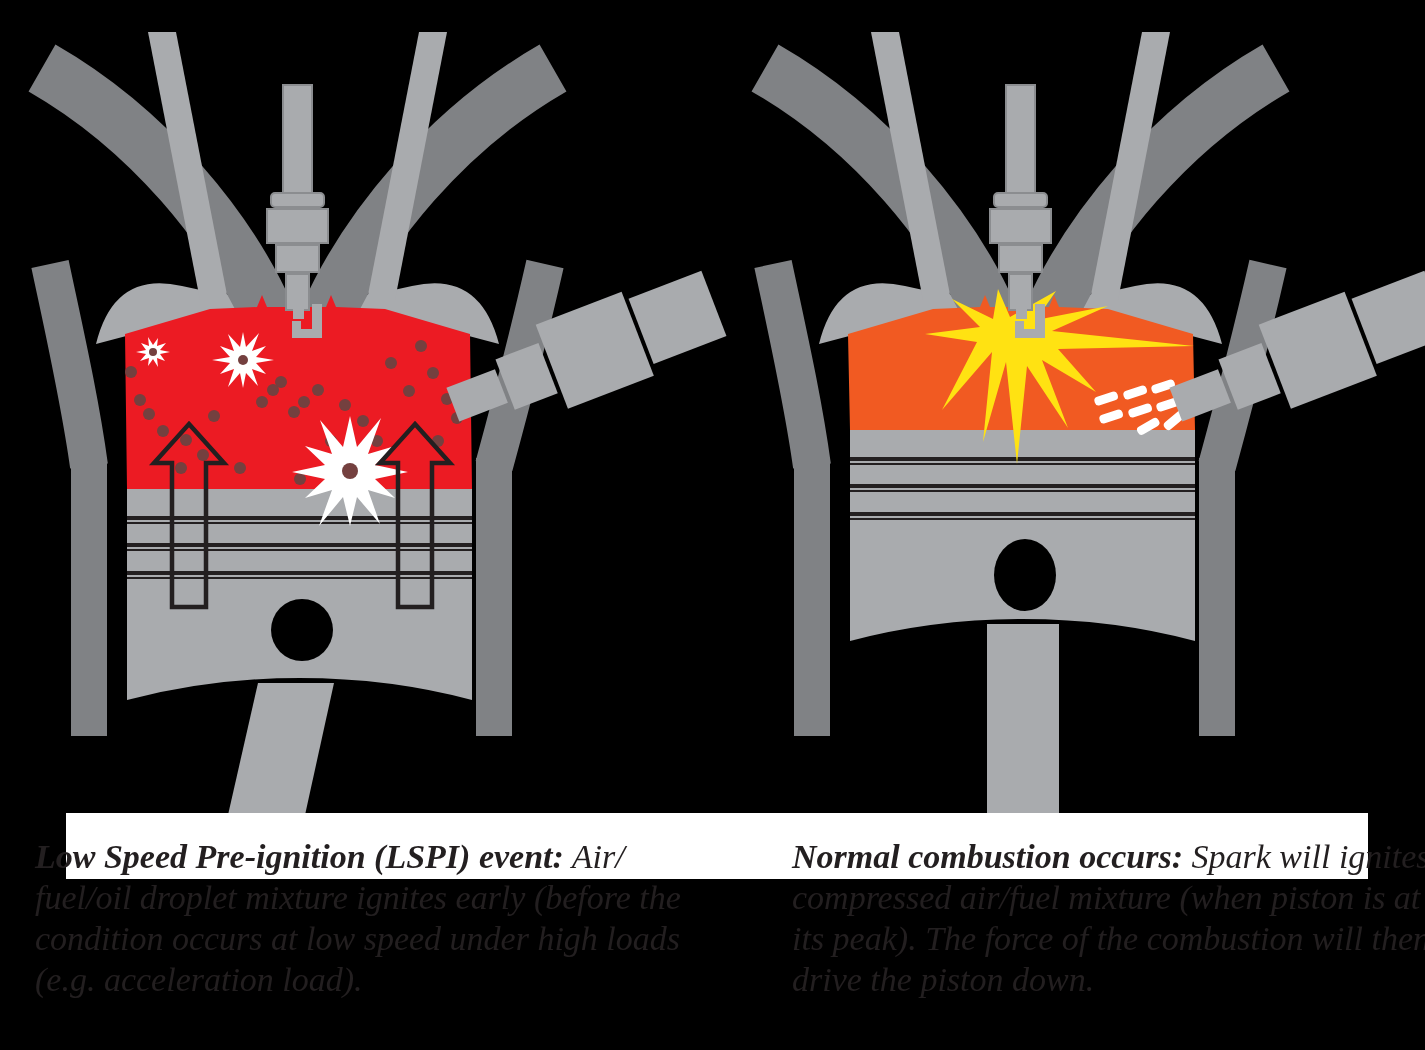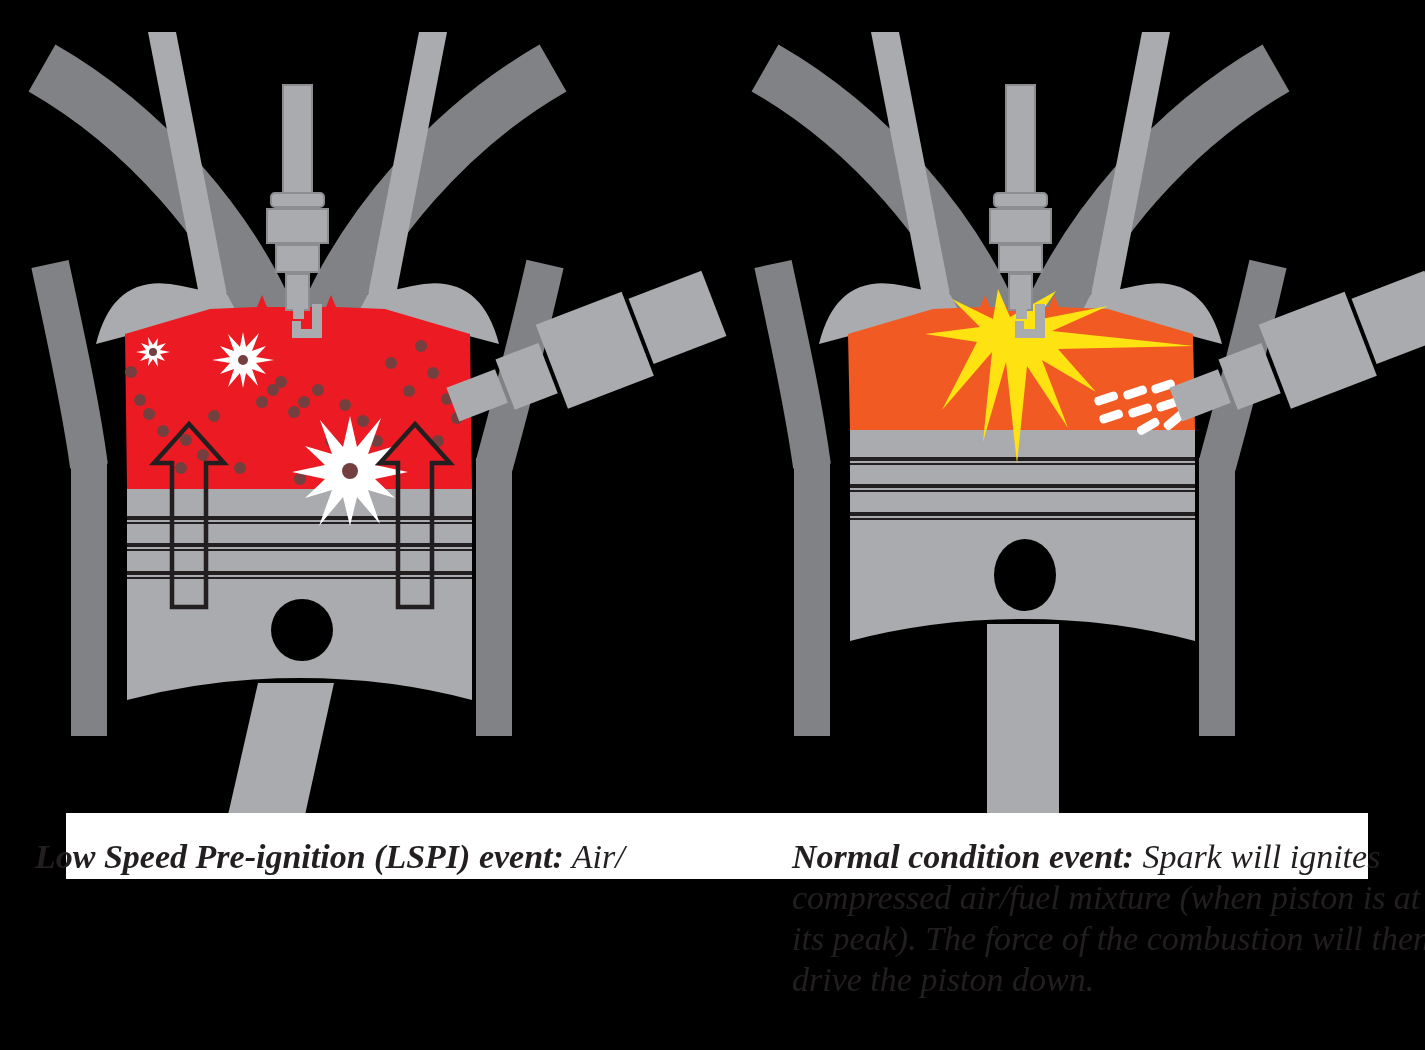--- a/index.html
+++ b/index.html
@@ -203,22 +203,25 @@
         <rect x="1281" y="355" width="92" height="90"></rect>
         <rect x="1377" y="364" width="78" height="70"></rect>
       </g>
     </g>
   </svg>
 
   <div class="highlight-strip"></div>
 
   <div class="caption caption-left">
     <div><span class="cap-bold">Low Speed Pre-ignition (LSPI) event:</span><span> Air/</span></div>
+    <div>fuel/oil droplet mixture ignites early (before the</div>
+    <div>condition occurs at low speed under high loads</div>
+    <div>(e.g. acceleration load).</div>
   </div>
 
   <div class="caption caption-right">
-    <div><span class="cap-bold">Normal condition event:</span><span> Spark will ignites</span></div>
+    <div><span class="cap-bold">Normal combustion occurs:</span><span> Spark will ignites</span></div>
     <div>compressed air/fuel mixture (when piston is at</div>
     <div>its peak). The force of the combustion will then</div>
     <div>drive the piston down.</div>
   </div>
 
 </div>
 
 </body></html>

